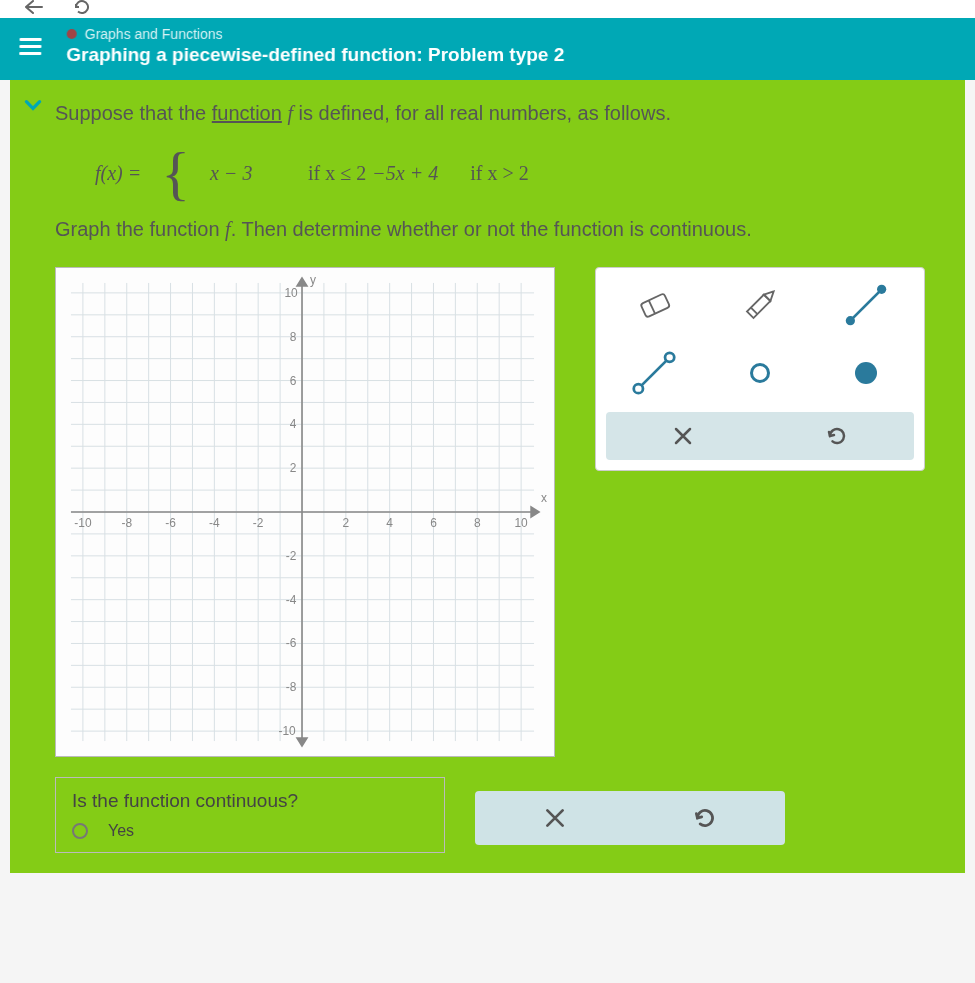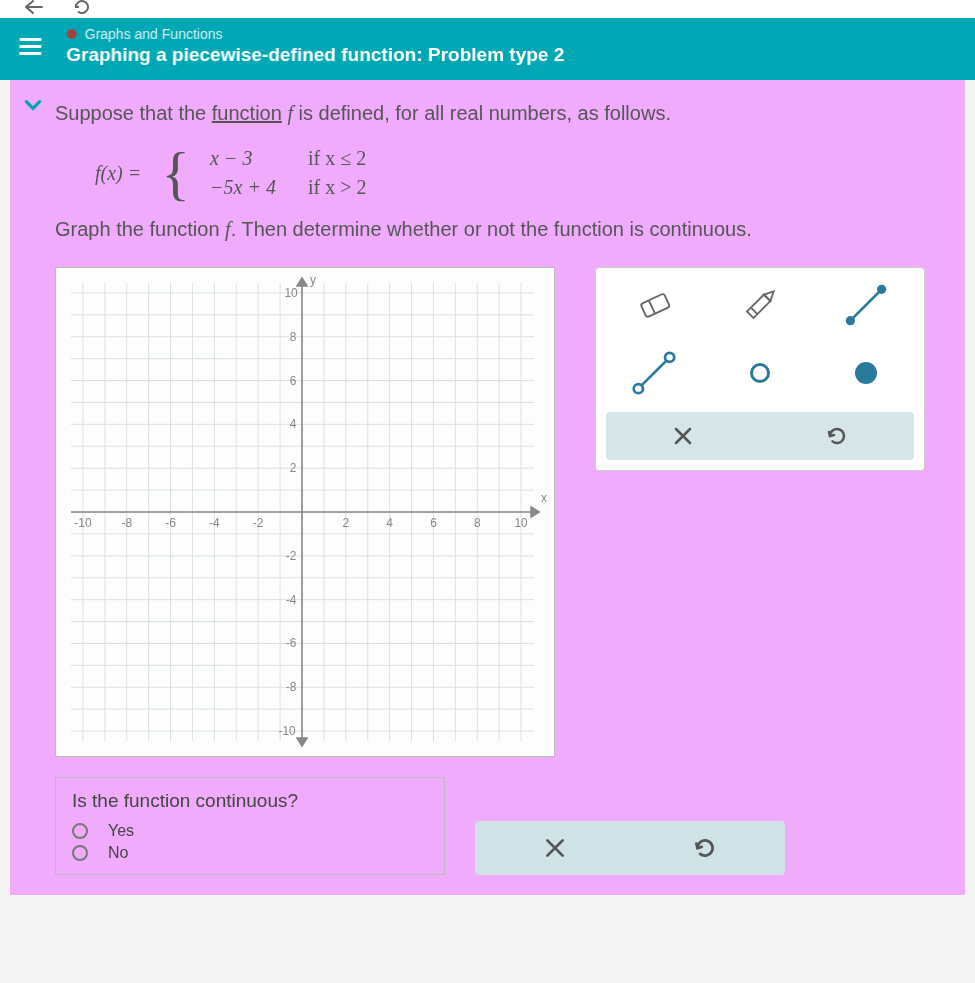--- a/index.html
+++ b/index.html
@@ -30,55 +30,55 @@
     gap: 25px;
     transform: perspective(1200px) rotateX(3deg);
     transform-origin: top;
   }
   .hamburger { display: flex; flex-direction: column; gap: 4px; }
   .hamburger span { width: 22px; height: 3px; background: #fff; border-radius: 1px; }
   .header-text .breadcrumb { font-size: 14px; opacity: .85; display: flex; align-items: center; gap: 8px; }
   .breadcrumb .dot { width: 10px; height: 10px; border-radius: 50%; background: #b33; display: inline-block; }
   .header-text .title { font-size: 19px; font-weight: bold; margin-top: 2px; }
   .body-wrap {
-    background: #f0abfc;
+    background: #84cc16;
     margin: 0 10px;
     padding: 18px 30px 20px 45px;
     position: relative;
   }
   .chevron {
     position: absolute;
     left: 12px; top: 14px;
     width: 22px; height: 22px;
     color: #00a8b5;
   }
   .prompt { font-size: 20px; color: #555; line-height: 1.5; margin-bottom: 18px; }
   .underline { text-decoration: underline; }
   .piecewise { font-size: 20px; margin: 10px 0 18px 40px; font-family: 'Times New Roman', serif; font-style: italic; display: flex; align-items: center; gap: 20px; }
   .brace { font-size: 60px; font-style: normal; line-height: .9; }
-  .piece-rows { display: flex; flex-direction: column; gap: 6px; font-style: normal; }
+  .piece-rows { display: flex; flex-direction: row; gap: 6px; font-style: normal; }
   .piece-rows .row { display: flex; gap: 18px; }
   .piece-rows .expr { min-width: 80px; font-style: italic; }
   .piece-rows .cond { font-style: normal; font-family: Liberation Serif, serif; }
   .instr { font-size: 20px; margin-bottom: 26px; }
   .work-row { display: flex; gap: 40px; align-items: flex-start; }
 
   .graph-box { width: 500px; height: 490px; border: 1px solid #bbb; position: relative; background: #fdfdfd; }
   .graph-box svg { width: 100%; height: 100%; }
 
   .tool-panel { width: 330px; border: 1px solid #ccc; border-radius: 4px; background: #fff; padding: 12px 10px 10px 10px; }
   .tool-grid { display: grid; grid-template-columns: repeat(3, 1fr); gap: 18px 10px; justify-items: center; align-items: center; margin-bottom: 14px; }
   .tool { width: 60px; height: 50px; display: flex; align-items: center; justify-content: center; color: #555; }
   .tool svg { width: 46px; height: 46px; }
   .closed-pt { width: 22px; height: 22px; border-radius: 50%; background: #2a7a9c; }
   .open-pt { width: 20px; height: 20px; border-radius: 50%; border: 3px solid #2a7a9c; }
   .action-bar { background: #d5e5e8; border-radius: 4px; display: flex; justify-content: space-around; align-items: center; height: 48px; }
   .action-btn { width: 60px; height: 36px; display:flex; align-items:center; justify-content:center; color:#444; }
 
-  .bottom-row { display: flex; gap: 30px; align-items: flex-end; margin-top: 20px; }
+  .bottom-row { display: flex; gap: 30px; align-items: center; margin-top: 20px; }
   .q-box { border: 1px solid #bbb; padding: 12px 16px 8px 16px; width: 390px; }
   .q-box .q { font-size: 19px; color: #444; margin-bottom: 10px; }
   .opt { display: flex; align-items: center; gap: 20px; font-size: 16px; color: #444; margin-bottom: 4px; }
   .radio { width: 16px; height: 16px; border: 2px solid #777; border-radius: 50%; }
   .answer-actions { background: #cfe3e6; border-radius: 4px; display: flex; gap: 90px; justify-content: center; align-items: center; height: 54px; width: 310px; margin-top: 6px; }
 
   .it { font-style: italic; font-family: 'Times New Roman', serif; }
 </style>
 </head>
 <body>
@@ -279,24 +279,20 @@
     </div>
   </div>
 
   <div class="bottom-row">
     <div class="q-box">
       <div class="q">Is the function continuous?</div>
       <div class="opt">
         <span class="radio"></span>
         <span>Yes</span>
       </div>
-      <div class="opt">
-        <span class="radio"></span>
-        <span>No</span>
-      </div>
     </div>
 
     <div class="answer-actions">
       <div class="action-btn">
         <svg width="24" height="24" viewBox="0 0 22 22">
             <path d="M4 4 L18 18 M18 4 L4 18" stroke="#555" stroke-width="2.5" stroke-linecap="round"></path>
           </svg>
       </div>
       <div class="action-btn">
         <svg width="26" height="26" viewBox="0 0 24 24">

